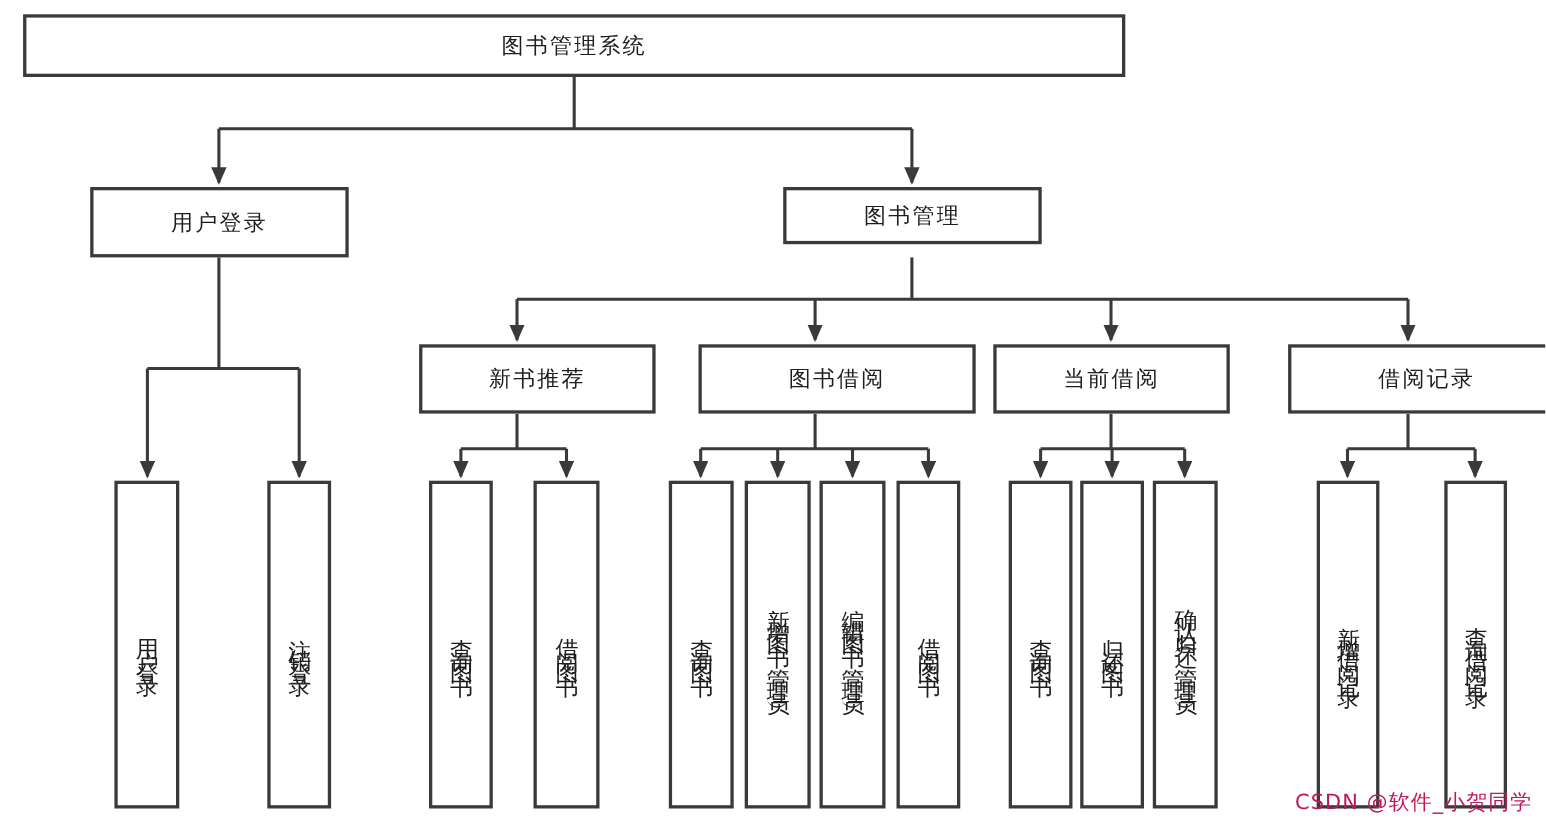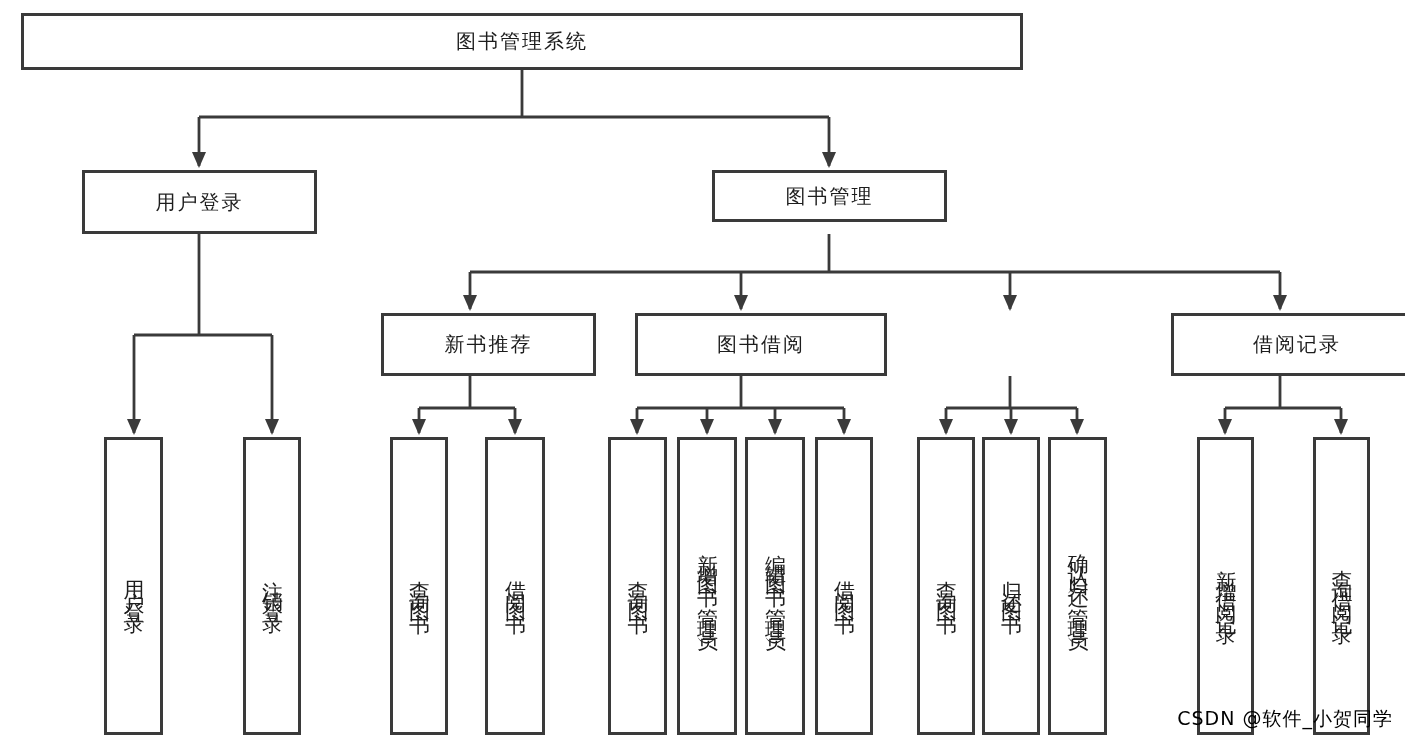--- a/index.html
+++ b/index.html
@@ -42,23 +42,23 @@
     writing-mode: vertical-rl;
     text-orientation: mixed;
     font-size: 21px;
     letter-spacing: 11px;
     line-height: 1;
     white-space: nowrap;
   }
   .watermark {
     position: absolute;
     right: 12px;
-    bottom: 15px;
+    bottom: 5px;
     font-size: 19px;
-    color: #000000;
+    color: #be185d;
     letter-spacing: 1px;
     white-space: nowrap;
     z-index: 5;
     margin-left: 12px;
   }
 </style>
 </head>
 <body>
 
 <div class="canvas">
@@ -113,20 +113,21 @@
     </g>
   </svg>
 
   <div class="node h-node" style="left:21px; top:13px; width:1002px; height:57px;">图书管理系统</div>
 
   <div class="node h-node" style="left:82px; top:170px; width:235px; height:64px;">用户登录</div>
   <div class="node h-node" style="left:712px; top:170px; width:235px; height:52px;">图书管理</div>
 
   <div class="node h-node" style="left:363px; top:313px; width:215px; height:63px;margin-left:18px;">新书推荐</div>
   <div class="node h-node" style="left:635px; top:313px; width:252px; height:63px;">图书借阅</div>
+  <div class="node h-node" style="left:903px; top:313px; width:215px; height:63px;">当前借阅</div>
   <div class="node h-node" style="left:1171px; top:313px; width:252px; height:63px;">借阅记录</div>
 
   <div class="node v-node" style="left:104px; top:437px; width:59px; height:298px;">
     <span class="v-text">用户登录</span>
   </div>
   <div class="node v-node" style="left:243px; top:437px; width:58px; height:298px;">
     <span class="v-text">注销登录</span>
   </div>
 
   <div class="node v-node" style="left:390px; top:437px; width:58px; height:298px;">

